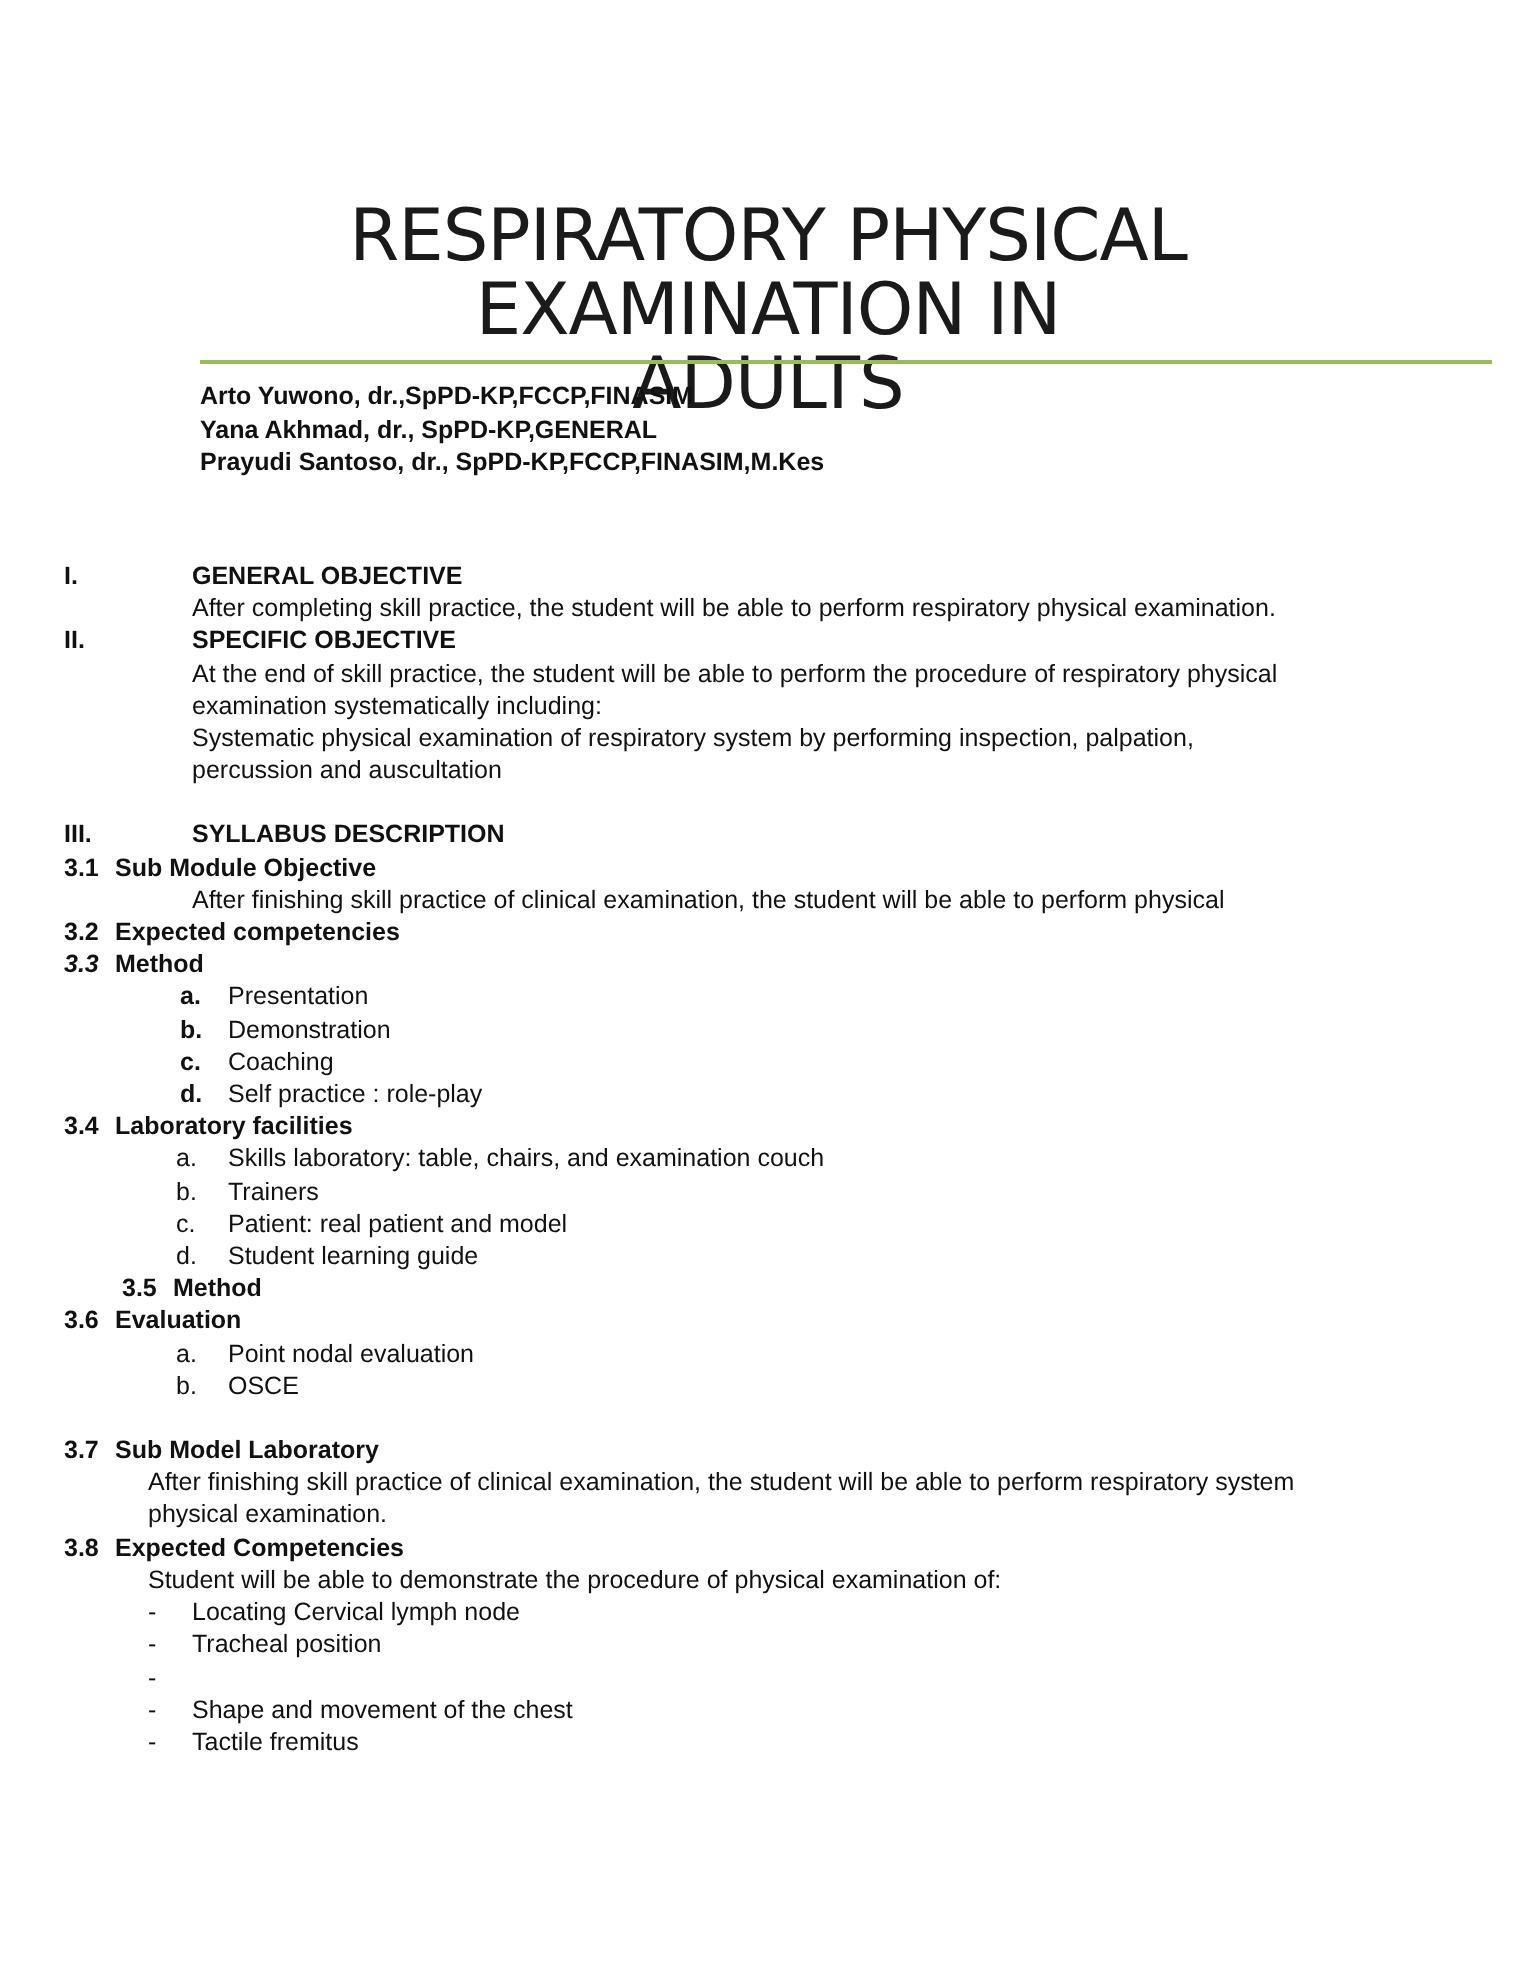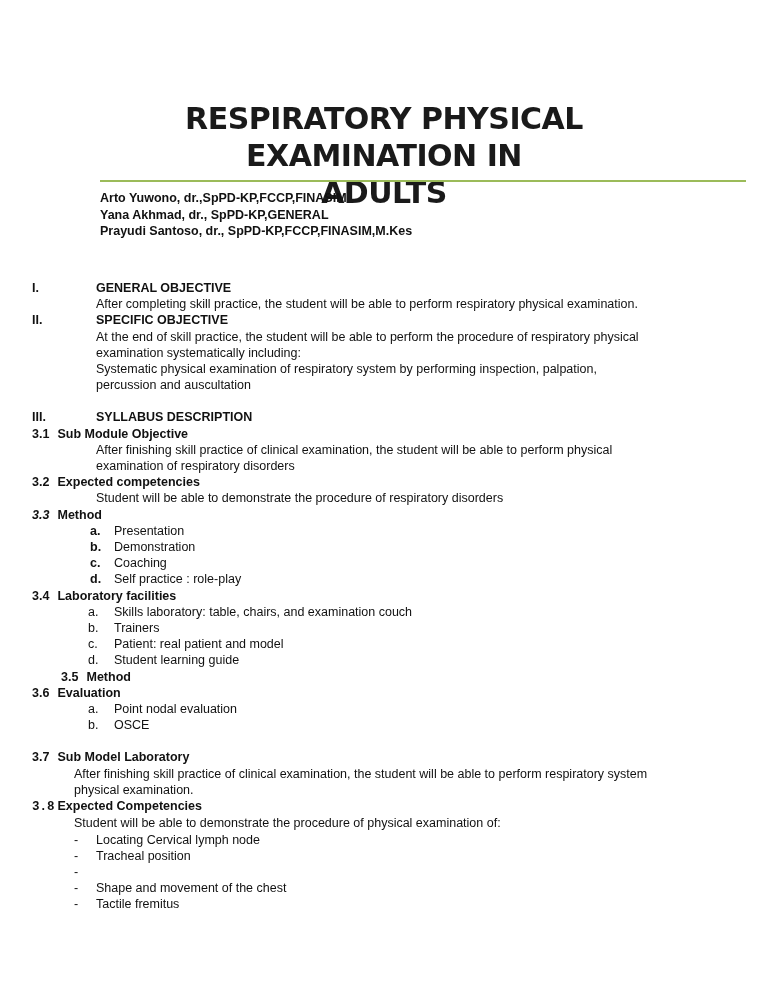--- a/index.html
+++ b/index.html
@@ -1,20 +1,20 @@
 <!DOCTYPE html>
 <html><head>
 <meta charset="utf-8">
 <style>
   html, body { margin:0; padding:0; background:#ffffff; }
   body { width:768px; height:994px; position:relative; overflow:hidden;
          font-family:"Liberation Sans", sans-serif; color:#111; }
   .title { position:absolute; left:100px; width:568px; top:100px;
-           text-align:center; font-size:30px; line-height:37px; color:#1a1a1a;
-           font-family:"DejaVu Sans", sans-serif; font-weight:bold; letter-spacing:-0.5px; }
+           text-align:center; font-size:36px; line-height:37px; color:#1a1a1a;
+           font-family:"DejaVu Sans", sans-serif; font-weight:normal; letter-spacing:-0.5px; }
   .rule { position:absolute; left:100px; width:646px; top:180px; height:2px; background:#9bbb59; }
   .authors { position:absolute; left:100px; width:568px; top:190px; text-align:left;
              font-weight:bold; font-size:12.5px; line-height:16.5px; }
   .body { position:absolute; left:32px; top:280px; width:700px; font-size:12.5px; line-height:16.2px; }
   .row { position:relative; min-height:16.2px; }
   .roman { position:absolute; left:0; font-weight:bold; }
   .ind1 { padding-left:64px; }
   .ind2 { padding-left:42px; }
   .ind3 { padding-left:42px; }
   .lst { position:relative; padding-left:82px; }
@@ -62,27 +62,25 @@
   <div class="row ind1">
     <span class="roman">III.</span>
     <span class="b">SYLLABUS DESCRIPTION</span>
   </div>
 
   <div class="row b">
     <span style="display: inline-block; width: 22px;">3.1</span>
     <span>Sub Module Objective</span>
   </div>
   <div class="row ind1">After finishing skill practice of clinical examination, the student will be able to perform physical</div>
-  <div class="row ind1">examination of respiratory disorders</div>
 
   <div class="row b">
     <span style="display: inline-block; width: 22px;">3.2</span>
     <span>Expected competencies</span>
   </div>
-  <div class="row ind1">Student will be able to demonstrate the procedure of respiratory disorders</div>
 
   <div class="row b">
     <span style="display: inline-block; width: 22px; font-style: italic;">3.3</span>
     <span>Method</span>
   </div>
   <div class="row lst boldmk"><span class="mk">a.</span><span>Presentation</span></div>
   <div class="row lst boldmk"><span class="mk">b.</span><span>Demonstration</span></div>
   <div class="row lst boldmk"><span class="mk">c.</span><span>Coaching</span></div>
   <div class="row lst boldmk"><span class="mk">d.</span><span>Self practice : role-play</span></div>
 
@@ -110,21 +108,21 @@
   <div class="gap"></div>
 
   <div class="row b">
     <span style="display: inline-block; width: 22px;">3.7</span>
     <span>Sub Model Laboratory</span>
   </div>
   <div class="row ind3">After finishing skill practice of clinical examination, the student will be able to perform respiratory system</div>
   <div class="row ind3">physical examination.</div>
 
   <div class="row b">
-    <span style="display: inline-block; width: 22px; font-family: Liberation Mono, monospace;">3.8</span>
+    <span style="display: inline-block; width: 22px;">3.8</span>
     <span>Expected Competencies</span>
   </div>
   <div class="row ind3">Student will be able to demonstrate the procedure of physical examination of:</div>
   <div class="row dash"><span class="mk">-</span><span>Locating Cervical lymph node</span></div>
   <div class="row dash"><span class="mk">-</span><span>Tracheal position</span></div>
   <div class="row dash"><span class="mk">-</span></div>
   <div class="row dash"><span class="mk">-</span><span>Shape and movement of the chest</span></div>
   <div class="row dash"><span class="mk">-</span><span>Tactile fremitus</span></div>
 </div>
 

